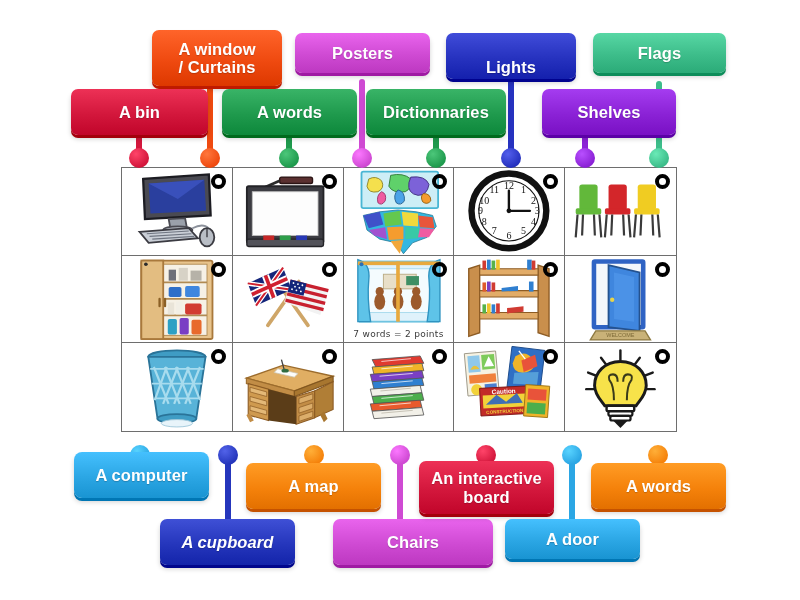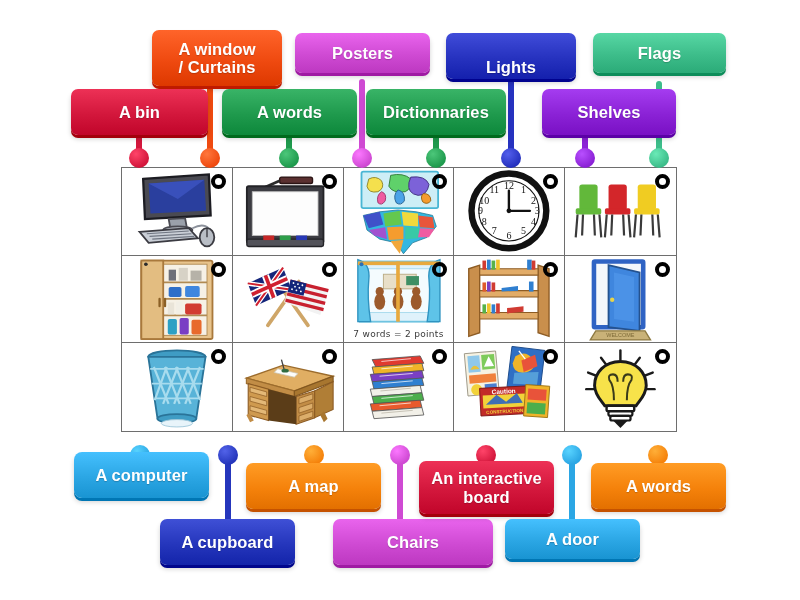--- a/index.html
+++ b/index.html
@@ -210,21 +210,21 @@
       </div>
       <div class="label-pill" style="left: 366px; top: 89px; width: 140px; height: 46px; background: linear-gradient(rgb(57, 180, 103) 0%, rgb(31, 154, 77) 55%, rgb(13, 136, 59) 100%); box-shadow: rgb(0, 106, 29) 0px 3px 0px, rgba(0, 0, 0, 0.18) 0px 4px 5px;">
         <span>Dictionnaries</span>
       </div>
       <div class="label-pill" style="left: 518px; top: 89px; width: 134px; height: 46px; background: linear-gradient(rgb(165, 60, 240) 0%, rgb(139, 34, 214) 55%, rgb(121, 16, 196) 100%); box-shadow: rgb(91, 0, 166) 0px 3px 0px, rgba(0, 0, 0, 0.18) 0px 4px 5px; margin-left: 24px;">
         <span>Shelves</span>
       </div>
       <div class="label-pill" style="left: 74px; top: 452px; width: 135px; height: 46px; background: linear-gradient(rgb(69, 192, 254) 0%, rgb(43, 166, 228) 55%, rgb(25, 148, 210) 100%); box-shadow: rgb(0, 118, 180) 0px 3px 0px, rgba(0, 0, 0, 0.18) 0px 4px 5px; border-radius: 8px;">
         <span>A computer</span>
       </div>
-      <div class="label-pill" style="left: 160px; top: 519px; width: 135px; height: 46px; background: linear-gradient(rgb(63, 80, 214) 0%, rgb(37, 54, 188) 55%, rgb(19, 36, 170) 100%); box-shadow: rgb(0, 6, 140) 0px 3px 0px, rgba(0, 0, 0, 0.18) 0px 4px 5px;">
+      <div class="label-pill" style="left: 160px; top: 519px; width: 135px; height: 46px; background: linear-gradient(rgb(63, 80, 214) 0%, rgb(37, 54, 188) 55%, rgb(19, 36, 170) 100%); box-shadow: rgb(0, 6, 140) 0px 3px 0px, rgba(0, 0, 0, 0.18) 0px 4px 5px; font-style: italic;">
         <span>A cupboard</span>
       </div>
       <div class="label-pill" style="left: 246px; top: 463px; width: 135px; height: 46px; background: linear-gradient(rgb(255, 156, 37) 0%, rgb(245, 130, 11) 55%, rgb(227, 112, 0) 100%); box-shadow: rgb(197, 82, 0) 0px 3px 0px, rgba(0, 0, 0, 0.18) 0px 4px 5px;">
         <span>A map</span>
       </div>
       <div class="label-pill" style="left: 333px; top: 519px; width: 160px; height: 46px; background: linear-gradient(rgb(233, 100, 237) 0%, rgb(207, 74, 211) 55%, rgb(189, 56, 193) 100%); box-shadow: rgb(159, 26, 163) 0px 3px 0px, rgba(0, 0, 0, 0.18) 0px 4px 5px;">
         <span>Chairs</span>
       </div>
       <div class="label-pill" style="left: 419px; top: 461px; width: 135px; height: 53px; background: linear-gradient(rgb(237, 49, 86) 0%, rgb(211, 23, 60) 55%, rgb(193, 5, 42) 100%); box-shadow: rgb(163, 0, 12) 0px 3px 0px, rgba(0, 0, 0, 0.18) 0px 4px 5px;">
         <span>An interactive<br>board</span>

